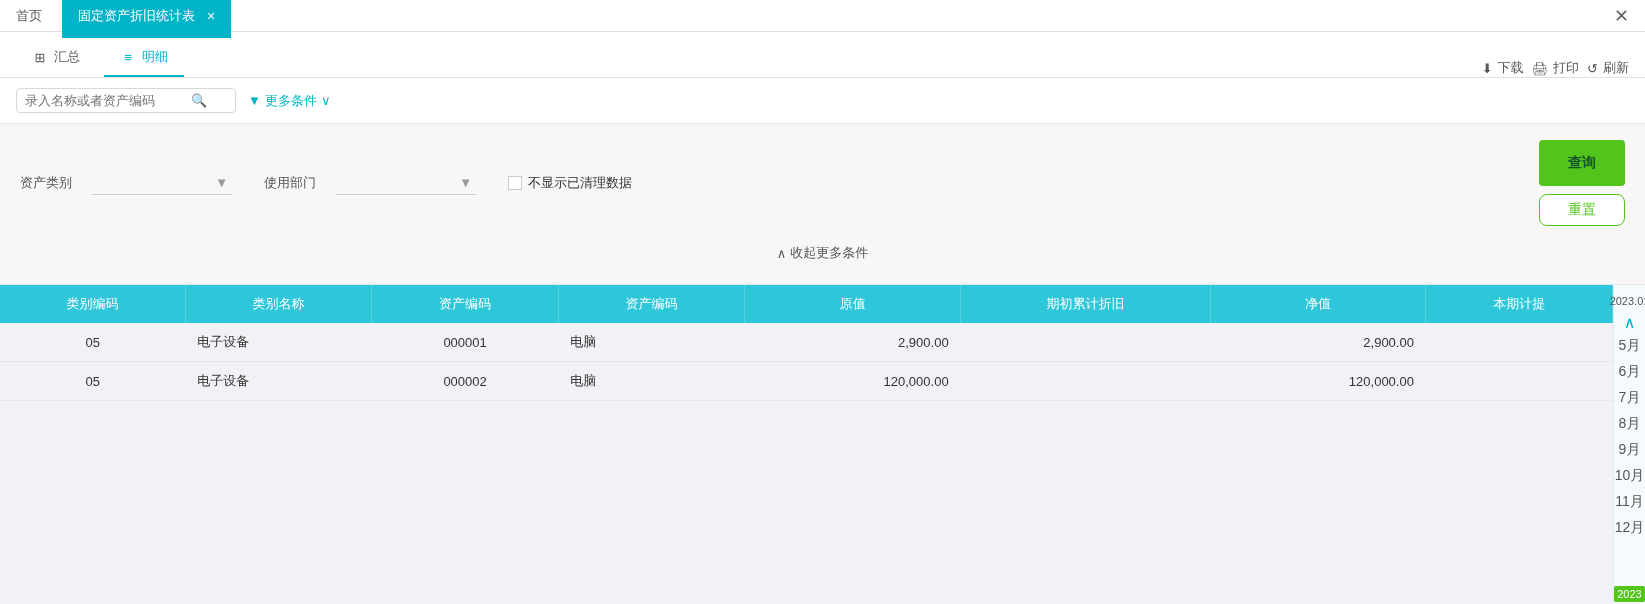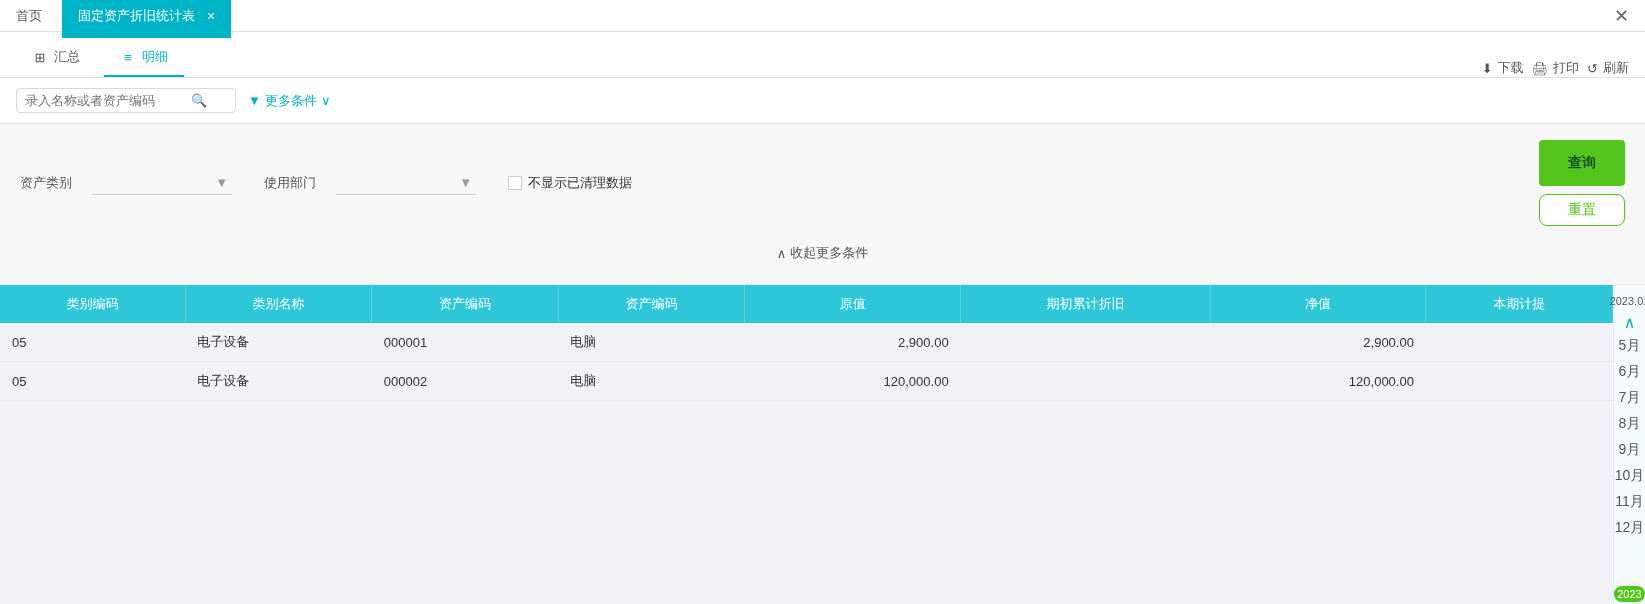--- a/index.html
+++ b/index.html
@@ -39,30 +39,30 @@
     .checkbox-item { display: flex; align-items: center; gap: 6px; cursor: pointer; }
     .checkbox-box { width: 14px; height: 14px; border: 1px solid #ccc; background: #fff; display: inline-block; }
     .filter-btns { display: flex; flex-direction: column; gap: 8px; margin-left: auto; }
     .btn-query { background: #52c41a; color: #14532d; border: none; border-radius: 4px; padding: 14px 28px; font-size: 14px; cursor: pointer; font-weight: bold; }
     .btn-reset { background: #fff; color: #52c41a; border: 1px solid #52c41a; border-radius: 8px; padding: 6px 28px; font-size: 14px; cursor: pointer; }
     .collapse-btn { display: flex; align-items: center; justify-content: center; padding: 6px 0; cursor: pointer; color: #555; font-size: 13px; gap: 4px; }
     table { width: 100%; border-collapse: collapse; }
     thead tr { background: #2ec7da; color: #fff; margin-top: 20px; }
     thead th { padding: 10px 12px; font-size: 13px; font-weight: normal; text-align: center; border-right: 1px solid rgba(255,255,255,0.2); }
     tbody tr { border-bottom: 1px solid #e8e8e8; }
-    tbody td { padding: 10px 12px; font-size: 13px; text-align: left; color: #333; }
+    tbody td { padding: 10px 12px; font-size: 13px; text-align: center; color: #333; }
     tbody td.text-left { text-align: left; font-family: Liberation Serif, serif; }
     tbody td.text-right { text-align: right; }
     .summary-row { background: #e8f8fb; }
     .summary-row td { font-size: 13px; color: #333; }
     .summary-icon { display: inline-flex; align-items: center; justify-content: center; width: 18px; height: 18px; background: #9b59b6; border-radius: 2px; color: #fff; font-size: 10px; margin-right: 4px; }
 
     .right-panel { width: 32px; display: flex; flex-direction: column; align-items: center; background: #f5fbfc; border-left: 1px solid #d9eef3; padding-top: 6px; gap: 2px; }
     .month-item { font-size: 14px; color: #555; padding: 3px 2px; cursor: pointer; text-align: center; white-space: nowrap; }
-    .year-badge { background: #52c41a; color: #fff; font-size: 11px; padding: 2px 3px; border-radius: 8px; margin-top: auto; margin-bottom: 2px; }
+    .year-badge { background: #52c41a; color: #fff; font-size: 11px; padding: 2px 3px; border-radius: 2px; margin-top: auto; margin-bottom: 2px; }
 
     .content-area { display: flex; flex: 1; min-height: 0; }
     .table-area { flex: 1; overflow: auto; }
   </style>
 </head>
 <body>
 
 <div class="main-area">
 
   <div class="top-nav">

